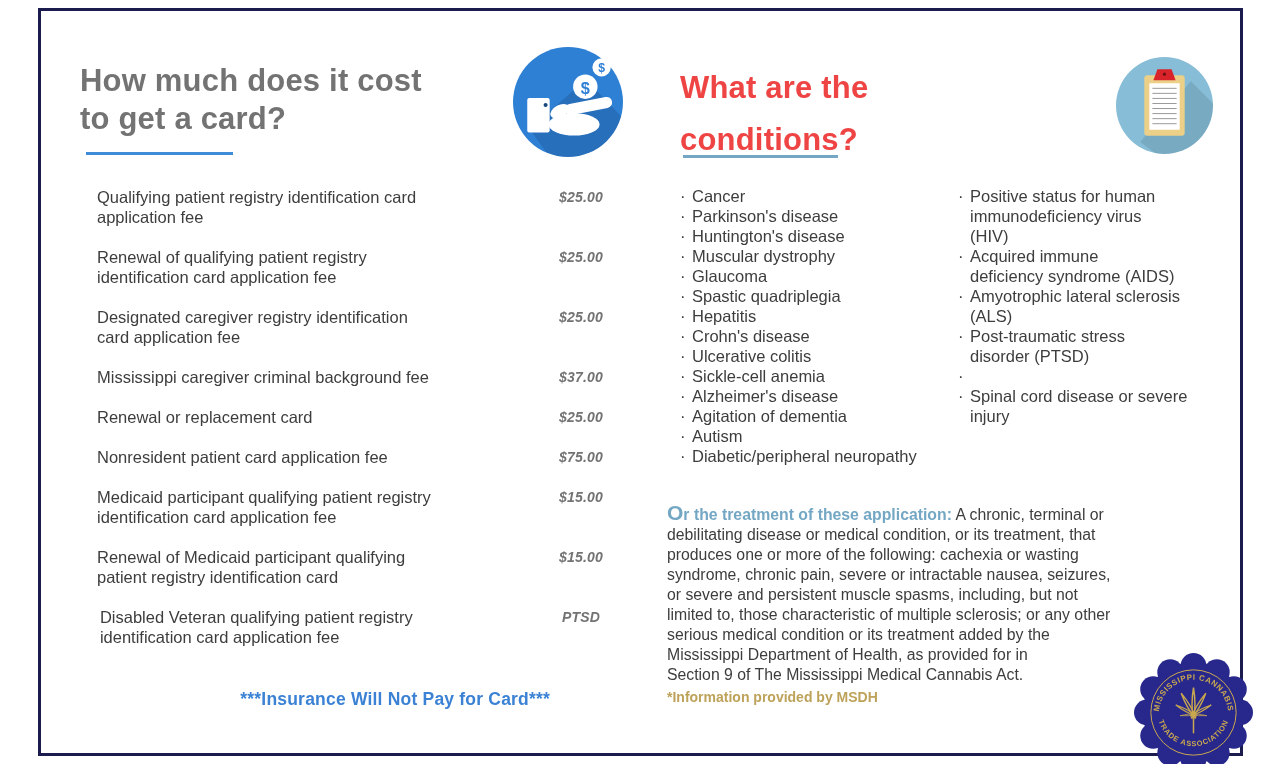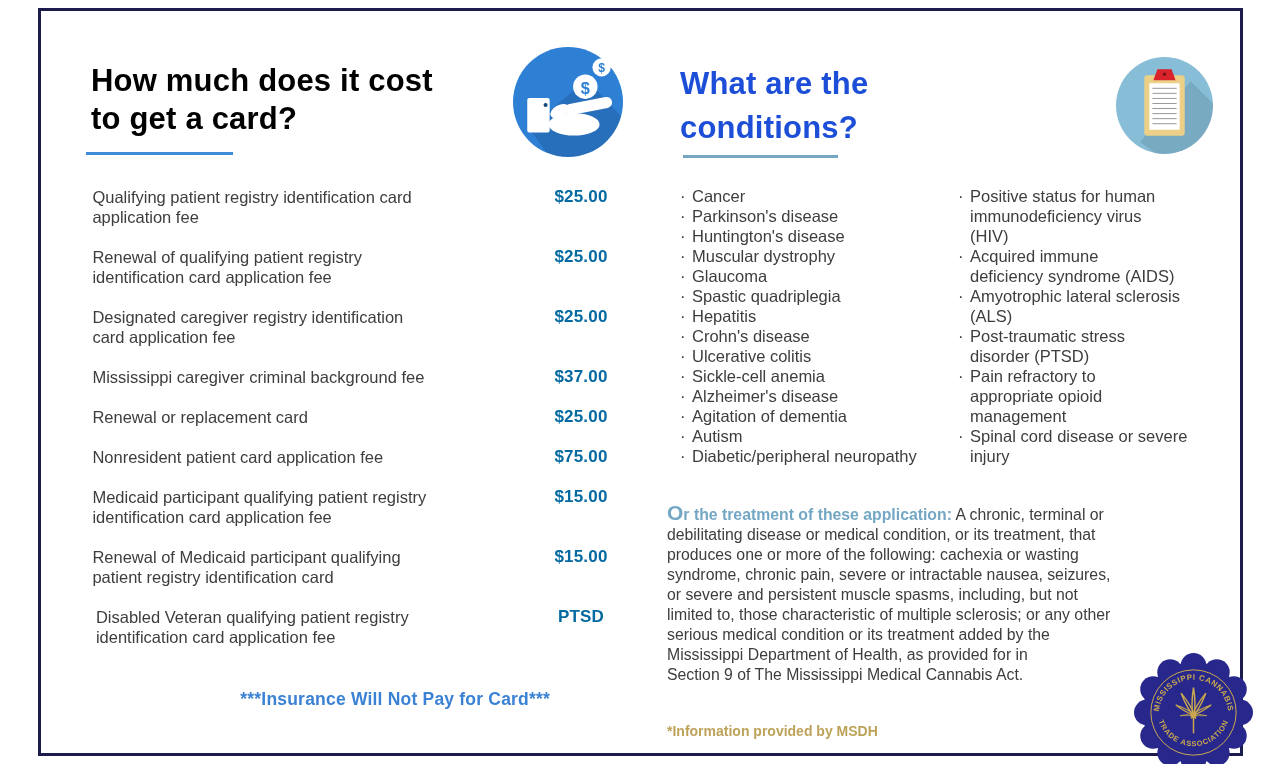--- a/index.html
+++ b/index.html
@@ -11,48 +11,48 @@
   }
   .frame {
     position:absolute; left:38px; top:8px; width:1205px; height:748px;
     border:3px solid #1b1b4d;
   }
   .pre { white-space:pre-line; }
 
   
   .left-title {
     position:absolute; left:80px; top:62px; width:440px;
-    font-size:31px; font-weight:bold; color:#000000; line-height:38px;
-    white-space:pre-line; letter-spacing:0.2px;margin-left:11px;
+    font-size:31px; font-weight:bold; color:#737373; line-height:38px;
+    white-space:pre-line; letter-spacing:0.2px;
   }
   .left-underline {
     position:absolute; left:86px; top:152px; width:147px; height:3px;
     background:#3e8bd8;
   }
   .money-icon { position:absolute; left:513px; top:47px; width:110px; height:110px; }
 
   .fee-list { position:absolute; left:80px; top:187px; width:540px; }
   .fee-row { display:flex; margin-bottom:20px;justify-content:center; }
   .fee-label {
     width:462px; flex:none; font-size:16.5px; line-height:20px;
     color:#3d3d3d; white-space:pre-line;
   }
   .fee-price {
-    flex:none; font-size:17px; font-weight:bold; color:#0369a1;
-    line-height:20px; letter-spacing:0.2px;
+    flex:none; font-size:14px; font-weight:bold; color:#737373;
+    line-height:20px; letter-spacing:0.2px;font-style:italic;
   }
   .insurance-note {
     position:absolute; left:110px; top:689px; width:440px; text-align:right;
     font-size:17.5px; font-weight:bold; color:#3b82d4; letter-spacing:0.2px;
   }
 
   
   .right-title {
     position:absolute; left:680px; top:62px; width:360px;
-    font-size:31px; font-weight:bold; color:#1d4ed8; line-height:44px;
+    font-size:31px; font-weight:bold; color:#ef4444; line-height:52px;
     white-space:pre-line; letter-spacing:0.2px;
   }
   .right-underline {
     position:absolute; left:683px; top:155px; width:155px; height:3px;
     background:#73a7c4;
   }
   .clipboard-icon { position:absolute; left:1116px; top:57px; width:97px; height:97px; }
 
   .cond-col { position:absolute; top:186px; font-size:16.5px; line-height:20px; }
   .cond-col-1 { left:680px; width:276px; }
@@ -61,21 +61,21 @@
   .cond .bullet { flex:none; width:12px; color:#3d3d3d; }
   .cond .cond-text { white-space:pre-line; }
 
   .treatment {
     position:absolute; left:667px; top:503px; width:505px;
     font-size:15.8px; line-height:20px; white-space:pre-line; color:#3d3d3d;
   }
   .treatment .lead { font-weight:bold; color:#73a7c4; }
   .treatment .lead-initial { font-size:21px; }
   .source-note {
-    position:absolute; left:667px; top:723px;
+    position:absolute; left:667px; top:689px;
     font-size:14px; font-weight:bold; color:#bda25a;
   }
 
   .badge { position:absolute; left:1134px; top:653px; width:119px; height:119px; z-index:5; }
 </style>
 </head>
 <body>
 
 <div class="page">
   <div class="frame"></div>
@@ -254,23 +254,20 @@
         <span class="cond-text">Amyotrophic lateral sclerosis
 (ALS)</span>
       </div>
     <div class="cond">
         <span class="bullet">·</span>
         <span class="cond-text">Post-traumatic stress
 disorder (PTSD)</span>
       </div>
     <div class="cond">
         <span class="bullet">·</span>
-        <span class="cond-text">Pain refractory to
-appropriate opioid
-management</span>
       </div>
     <div class="cond">
         <span class="bullet">·</span>
         <span class="cond-text">Spinal cord disease or severe
 injury</span>
       </div>
   </div>
 
   <p class="treatment"><span class="lead lead-initial">O</span><span class="lead">r the treatment of these application:</span><span class="pre"> A chronic, terminal or
 debilitating disease or medical condition, or its treatment, that

